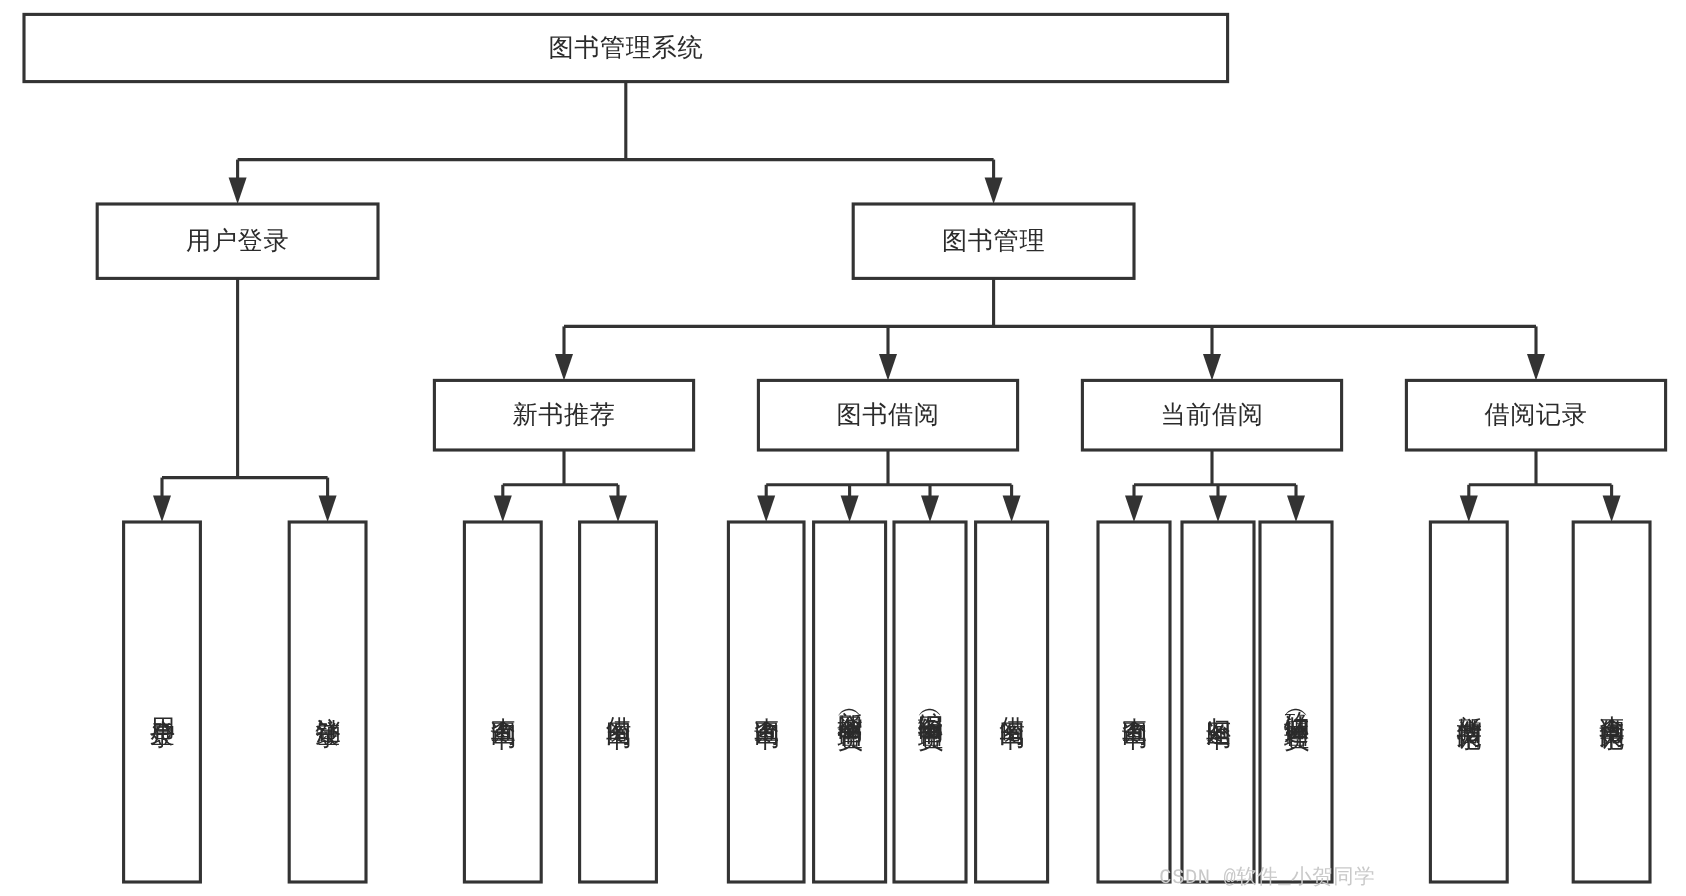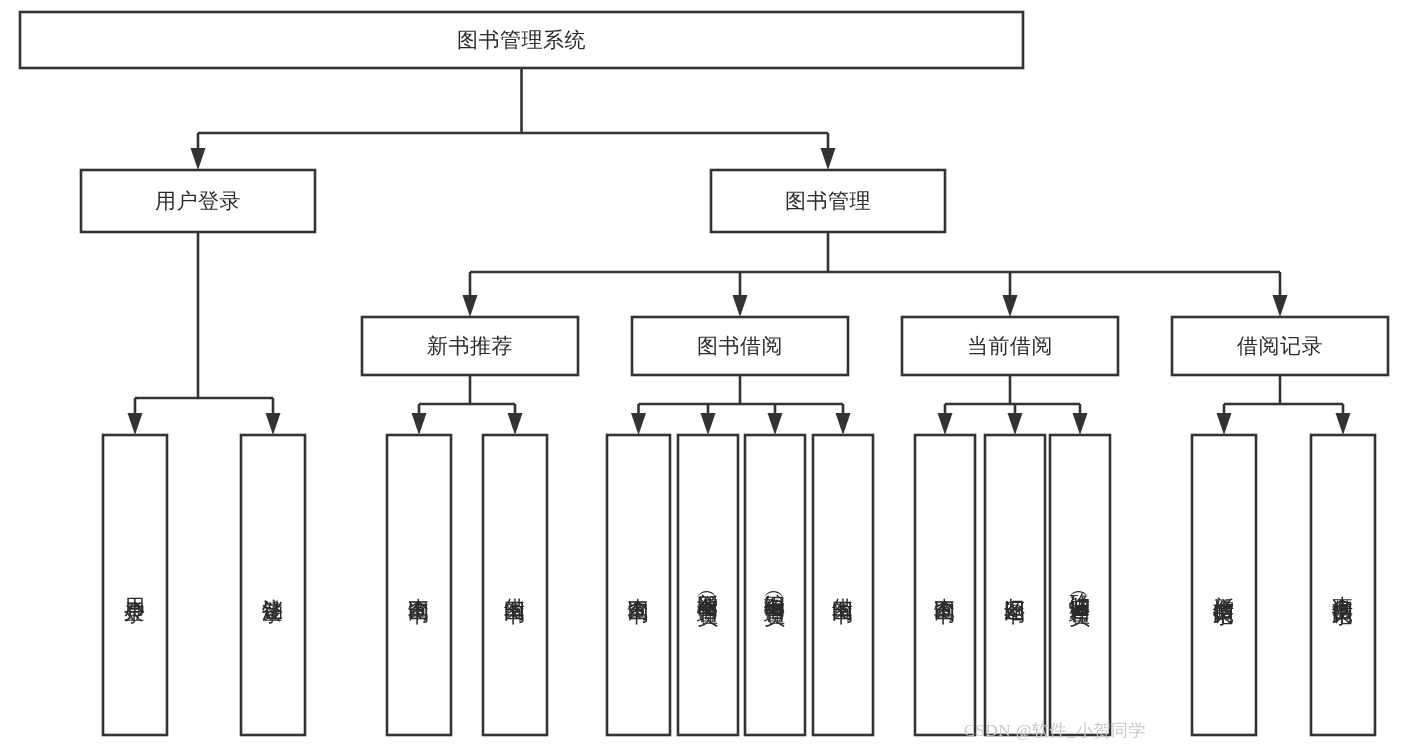--- a/index.html
+++ b/index.html
@@ -64,21 +64,21 @@
     white-space: nowrap;
     display: flex;
     align-items: center;
     justify-content: center;
     pointer-events: none;
   }
   #watermark {
     position: absolute;
     right: 8px;
     bottom: 5px;
-    font-family: Liberation Serif, serif;
+    font-family: Liberation Mono, monospace;
     font-size: 17px;
     color: #c9c9c9;
     letter-spacing: 0.5px;
     white-space: nowrap;
   }
 </style>
 </head>
 <body>
 
 <div id="diagram-root">

